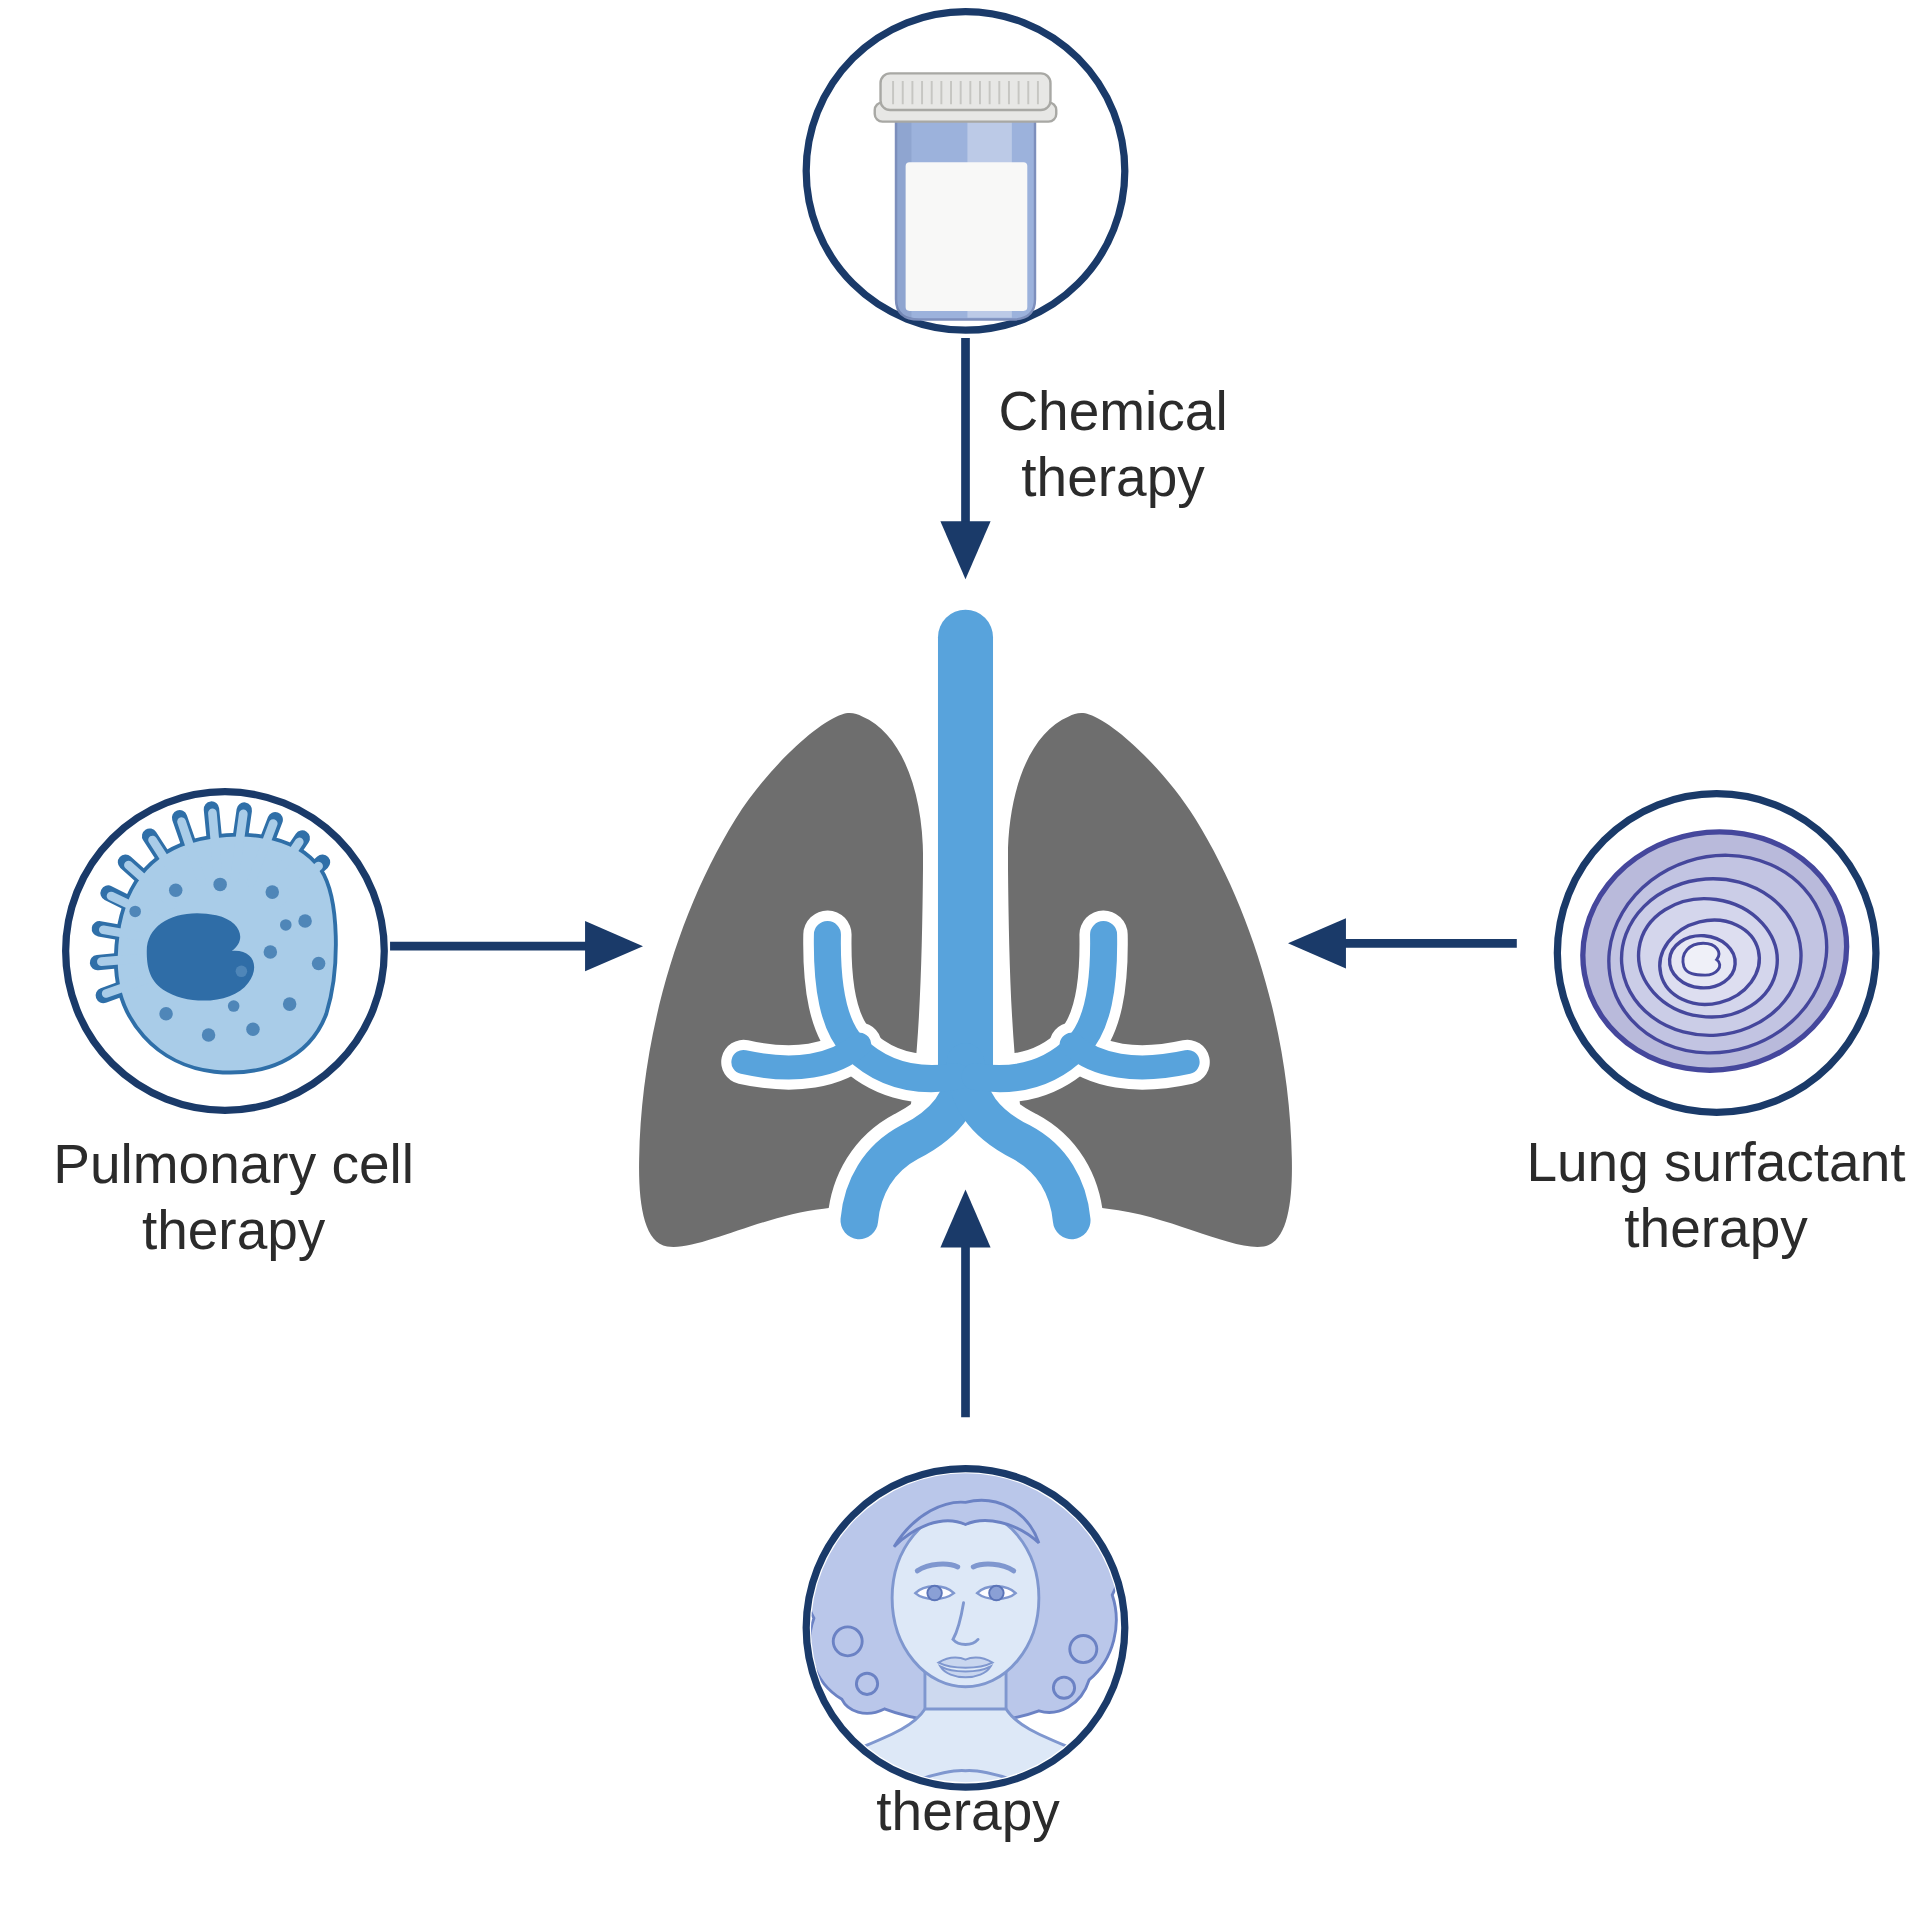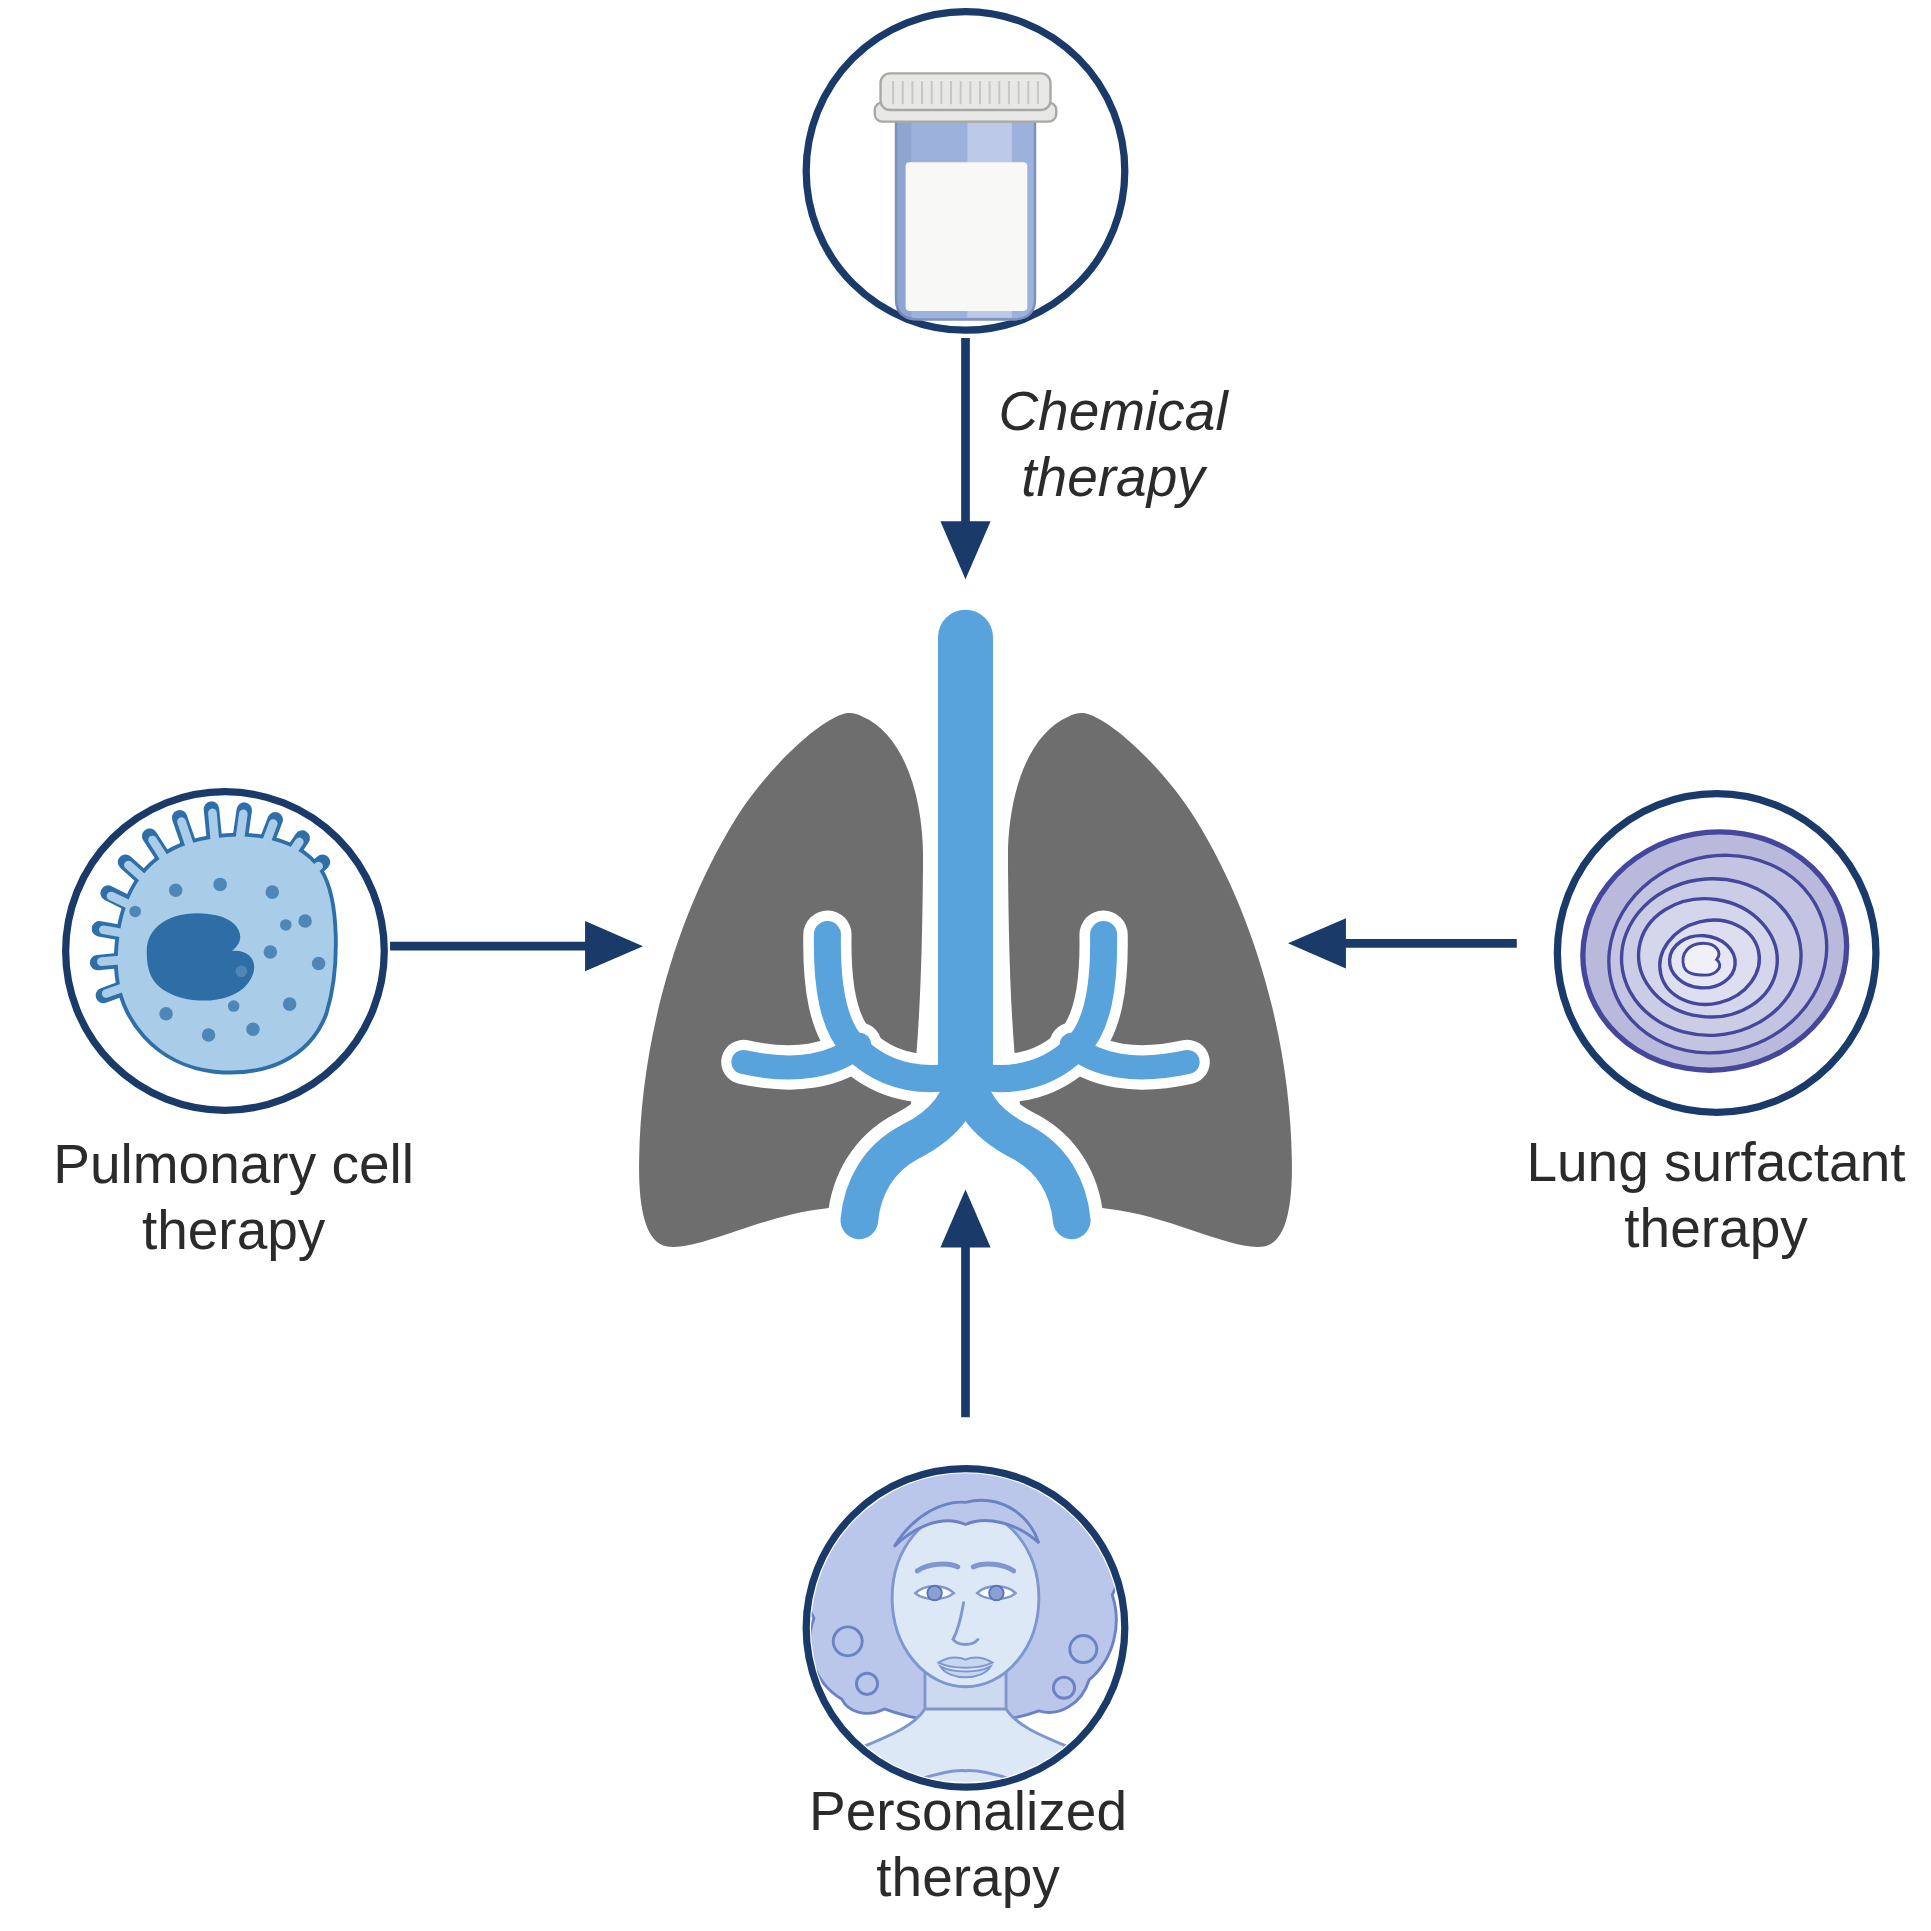--- a/index.html
+++ b/index.html
@@ -182,31 +182,30 @@
       <path d="M 1052 1650 C 1043 1641 1022 1640 1012 1650 C 1022 1658 1043 1658 1052 1650 Z" fill="#fdfdff" stroke="var(--portrait-line,#7f97cf)" stroke-width="2.5"></path>
       <circle cx="968" cy="1650" r="7.5" fill="#8aa0d6" stroke="#5b74b8" stroke-width="2"></circle>
       <circle cx="1032" cy="1650" r="7.5" fill="#8aa0d6" stroke="#5b74b8" stroke-width="2"></circle>
       <path class="p-line" d="M 998 1660 C 995 1678 991 1691 987 1698 C 993 1705 1007 1705 1013 1698" stroke-width="3"></path>
       <path d="M 972 1722 C 985 1714 996 1717 1000 1719 C 1004 1717 1015 1714 1028 1722 C 1014 1729 986 1729 972 1722 Z" fill="var(--lip-fill,#c9d6ef)" stroke="var(--portrait-line,#7f97cf)" stroke-width="2"></path>
       <path d="M 974 1726 C 983 1741 1017 1741 1026 1726 C 1013 1733 987 1733 974 1726 Z" fill="var(--lip-fill,#c9d6ef)" stroke="var(--portrait-line,#7f97cf)" stroke-width="2"></path>
     </g>
   </g>
 </svg>
 
-<div class="label" style="left:862px;top:378px;font-style:italic;">
+<div class="label" style="left:862px;top:378px;">
   <span>Chemical</span>
   <span>therapy</span>
 </div>
 <div class="label" style="left:-17.4px;top:1131px;">
   <span>Pulmonary cell</span>
   <span>therapy</span>
 </div>
 <div class="label" style="left:1465px;top:1129px;">
   <span>Lung surfactant</span>
   <span>therapy</span>
 </div>
 <div class="label" style="left:717px;top:1778px;">
-  <span>Personalized</span>
   <span>therapy</span>
 </div>
 
 </div>
 
 
 </body></html>

